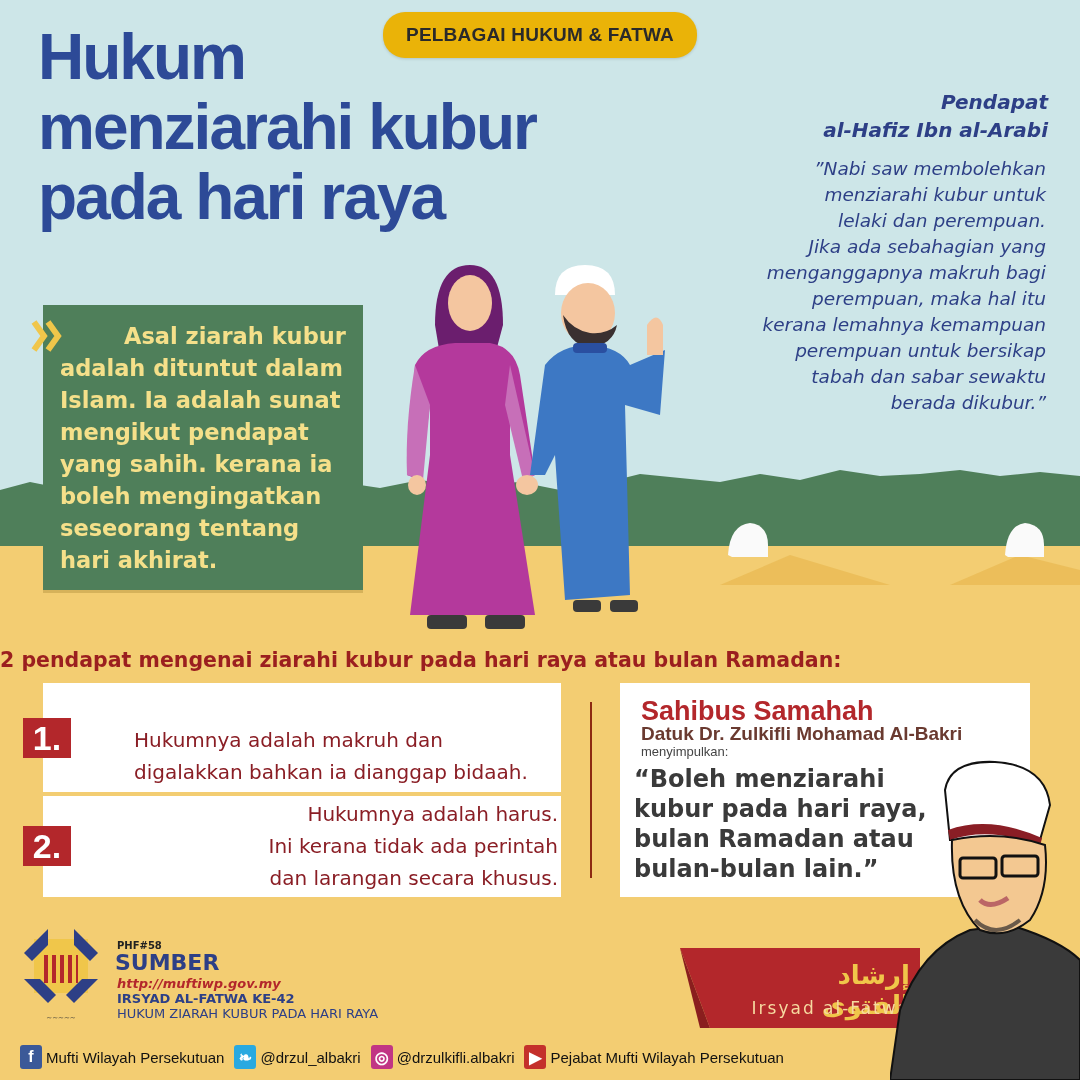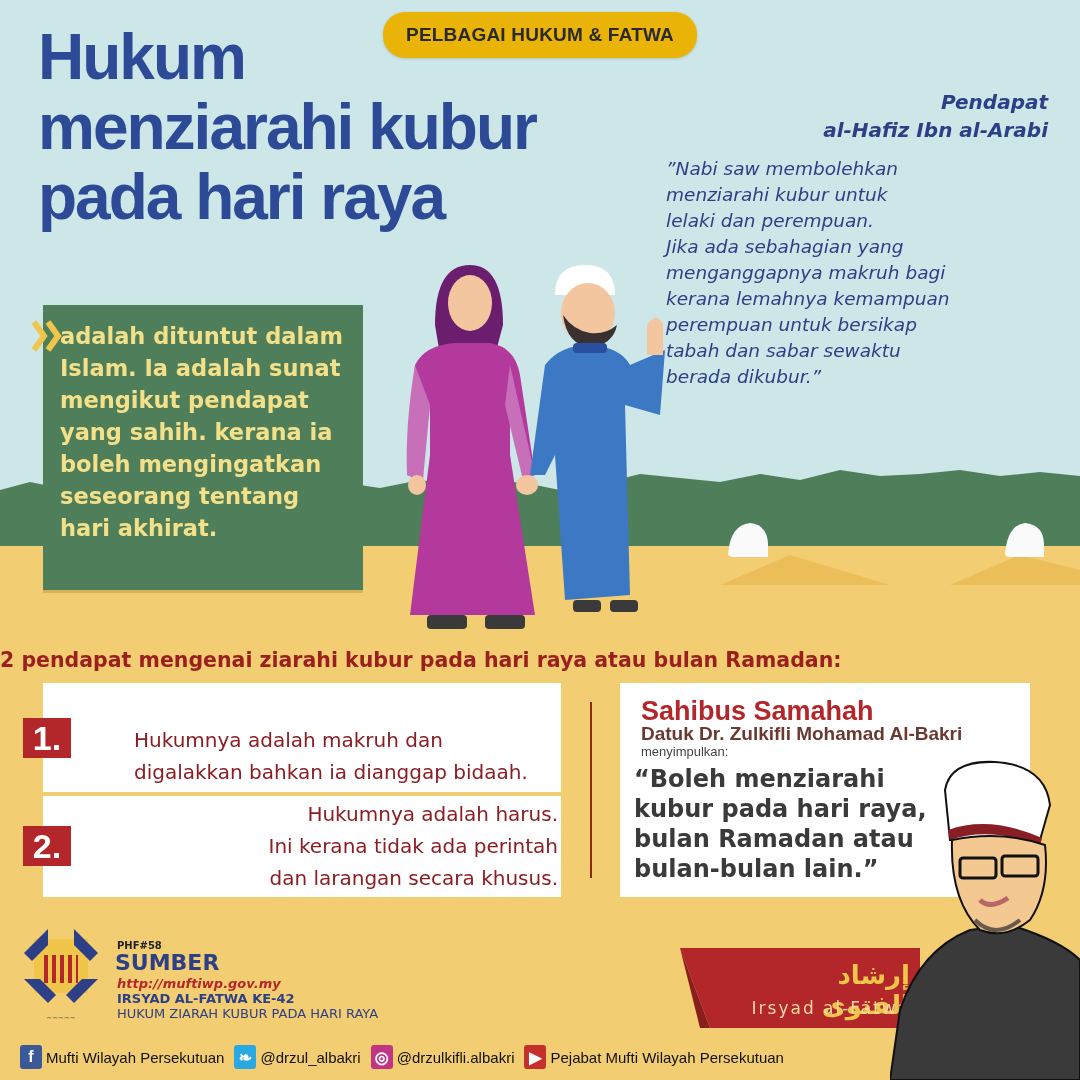--- a/index.html
+++ b/index.html
@@ -17,21 +17,21 @@
           box-shadow: 0 1px 3px rgba(0,0,0,0.15); display:flex; align-items:center; justify-content:center;
           font-family:"Liberation Sans", sans-serif; font-weight:700; font-size:19px; color:#2a2a2a; letter-spacing:0.2px; }
 
   
   .title { left:38px; top:22px; width:640px; font-family:"Liberation Sans", sans-serif; font-weight:700;
            color:#2d4a97; font-size:64px; line-height:70px; letter-spacing:-2px; }
 
   
   .pendapat-head { right:32px; top:88px; width:360px; text-align:right; font-family:"DejaVu Sans", sans-serif;
                    font-weight:700; font-style:italic; color:#2d3f86; font-size:20px; line-height:28px; }
-  .pendapat-quote { right:34px; top:156px; width:380px; text-align:left; font-family:"DejaVu Sans", sans-serif;
+  .pendapat-quote { right:34px; top:156px; width:380px; text-align:right; font-family:"DejaVu Sans", sans-serif;
                     font-style:italic; color:#2d3f86; font-size:18.5px; line-height:26px; font-weight:300; }
 
   
   .green-box { left:43px; top:305px; width:320px; height:288px; background:#4f7f5a; border-bottom:3px solid #d6b25a; }
   .green-text { left:60px; top:320px; width:300px; font-family:"DejaVu Sans", sans-serif; font-weight:700;
                 color:#f5e08a; font-size:22.5px; line-height:32px; }
   .chev { left:30px; top:318px; width:40px; height:36px; }
 
   
   .figures { left:395px; top:255px; width:280px; height:380px; }
@@ -108,32 +108,34 @@
 <div class="abs pendapat-head">
   <div>Pendapat</div>
   <div>al-Hafiz Ibn al-Arabi</div>
 </div>
 <div class="abs pendapat-quote">
   <div>”Nabi saw membolehkan</div>
   <div>menziarahi kubur untuk</div>
   <div>lelaki dan perempuan.</div>
   <div>Jika ada sebahagian yang</div>
   <div>menganggapnya makruh bagi</div>
+  <div>perempuan, maka hal itu</div>
   <div>kerana lemahnya kemampuan</div>
   <div>perempuan untuk bersikap</div>
   <div>tabah dan sabar sewaktu</div>
   <div>berada dikubur.”</div>
 </div>
 
 <div class="abs green-box"></div>
 <svg class="abs chev" viewBox="0 0 40 36">
   <path d="M4 4 L14 18 L4 32" stroke="#f0c64a" stroke-width="6" fill="none"></path>
   <path d="M18 4 L28 18 L18 32" stroke="#f0c64a" stroke-width="6" fill="none"></path>
 </svg>
 <div class="abs green-text">
+  <div style="padding-left:64px">Asal ziarah kubur</div>
   <div>adalah dituntut dalam</div>
   <div>Islam. Ia adalah sunat</div>
   <div>mengikut pendapat</div>
   <div>yang sahih. kerana ia</div>
   <div>boleh mengingatkan</div>
   <div>seseorang tentang</div>
   <div>hari akhirat.</div>
 </div>
 
 <svg class="abs figures" viewBox="0 0 280 380">

